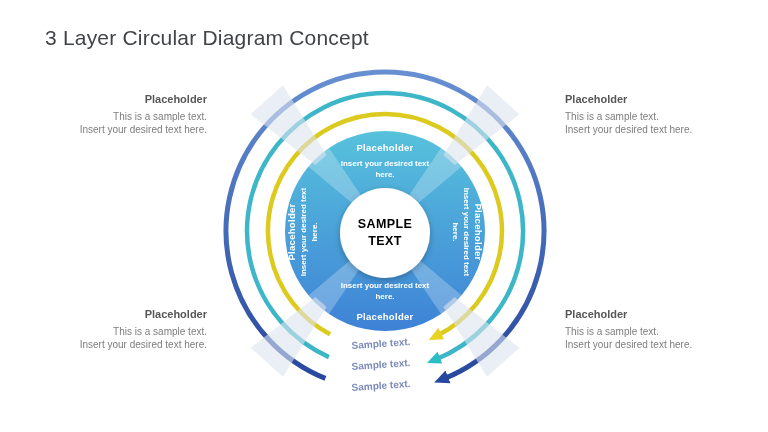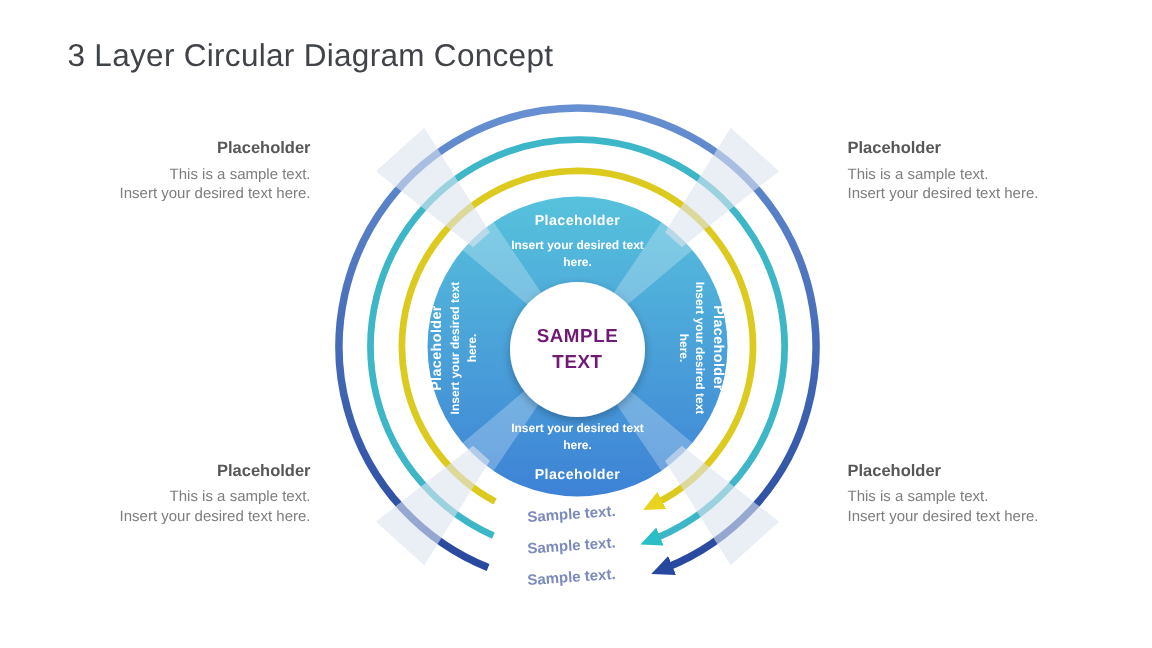--- a/index.html
+++ b/index.html
@@ -32,21 +32,21 @@
   .seg-top-body{left:136px;top:118px;width:108px;}
   .seg-bottom-body{left:136px;top:240px;width:108px;}
   .seg-bottom-title{left:120px;top:270px;width:140px;}
   .seg-rot{position:absolute;width:120px;height:46px;padding-top:3px;box-sizing:border-box;}
   .seg-left-rot{left:51px;top:168px;transform:rotate(-90deg);}
   .seg-right-rot{left:209px;top:168px;transform:rotate(90deg);}
   .seg-rot .seg-title{margin-bottom:2px;}
   .seg-rot .seg-body{width:102px;margin:0 auto;}
   .center-label{
     position:absolute;left:155px;top:175px;width:70px;text-align:center;
-    font-size:12.5px;font-weight:bold;color:#701a75;line-height:17px;letter-spacing:0.4px;
+    font-size:12.5px;font-weight:bold;color:#000000;line-height:17px;letter-spacing:0.4px;
   }
   .arrow-label{
     position:absolute;left:141px;width:90px;text-align:center;
     font-size:10px;font-weight:600;color:#7b8aba;transform:rotate(-4deg);
   }
   .al-0{top:297px;}
   .al-1{top:318px;}
   .al-2{top:339px;}
 </style>
 </head>

